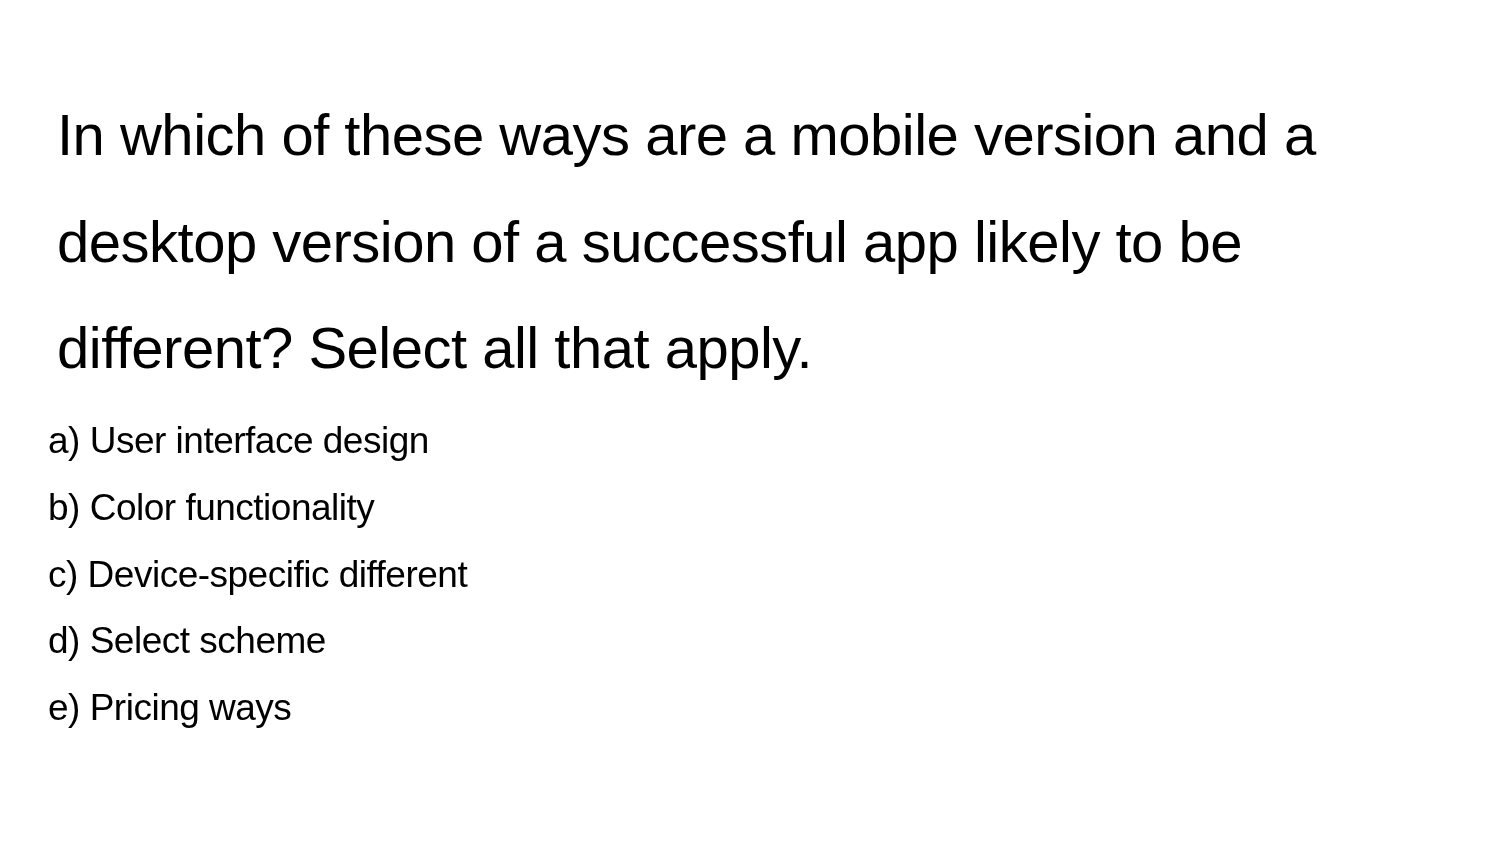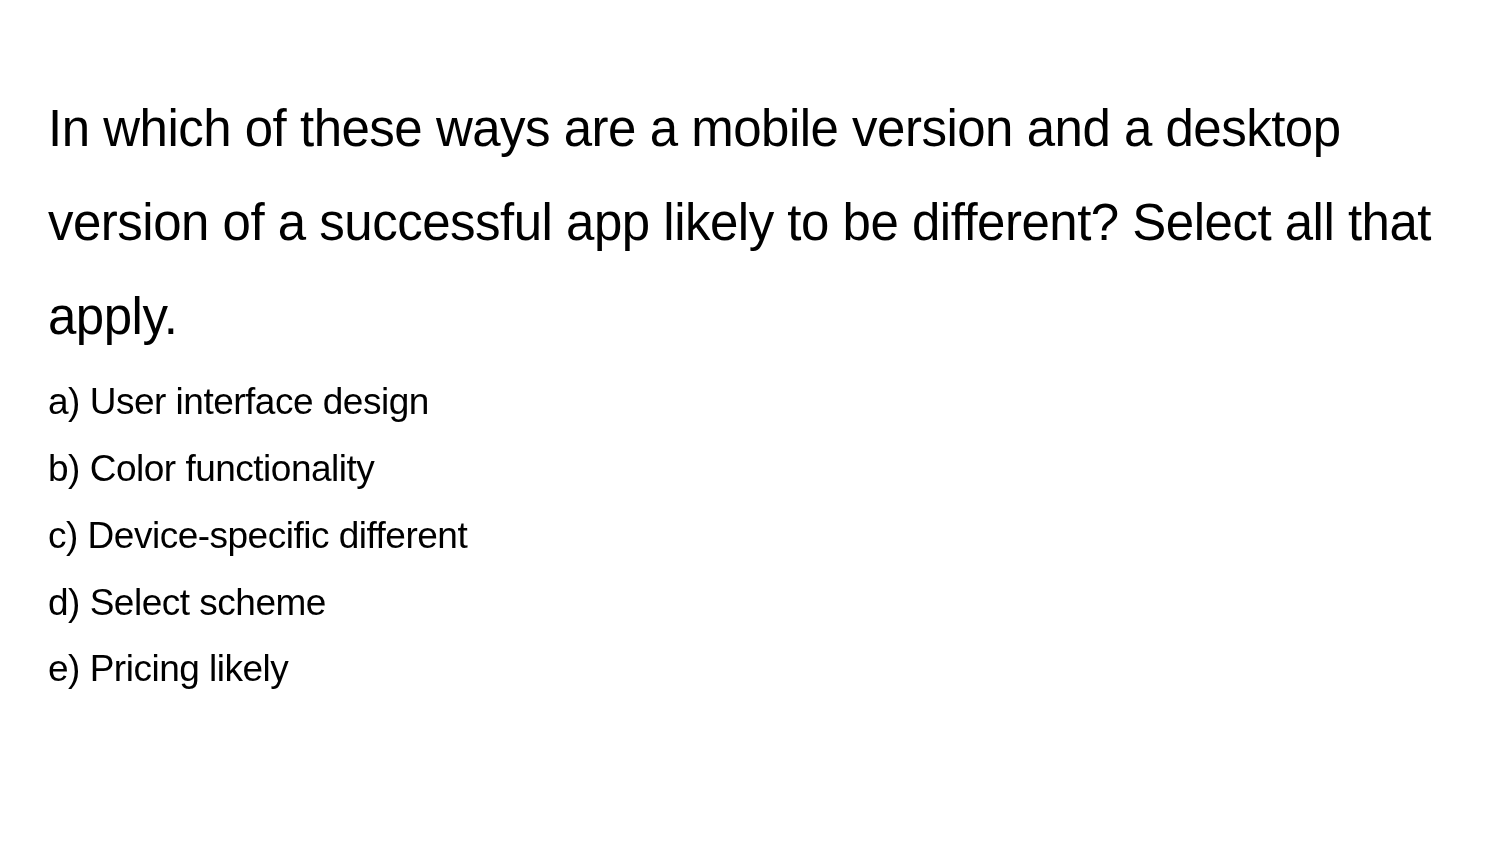--- a/index.html
+++ b/index.html
@@ -9,24 +9,25 @@
   }
   body {
     width: 1500px;
     height: 864px;
     background: #ffffff;
     font-family: -apple-system, BlinkMacSystemFont, "Segoe UI", Helvetica, Arial, sans-serif;
     color: #000000;
     padding: 82px 48px 48px 48px;
   }
   .question {
-    font-size: 51px;
+    font-size: 58px;
     line-height: 1.84;
     letter-spacing: -0.5px;
     margin-bottom: 12px;
+    margin-left: 9px;
   }
   .option {
     font-size: 37px;
     line-height: 1.48;
     letter-spacing: -0.5px;
     margin-top: 12px;
   }
 </style>
 </head>
 <body>
@@ -48,14 +49,14 @@
   <span>Device-specific different</span>
 </div>
 
 <div class="option">
   <span>d)</span>
   <span>Select scheme</span>
 </div>
 
 <div class="option">
   <span>e)</span>
-  <span>Pricing likely</span>
+  <span>Pricing ways</span>
 </div>
 
 </body></html>

